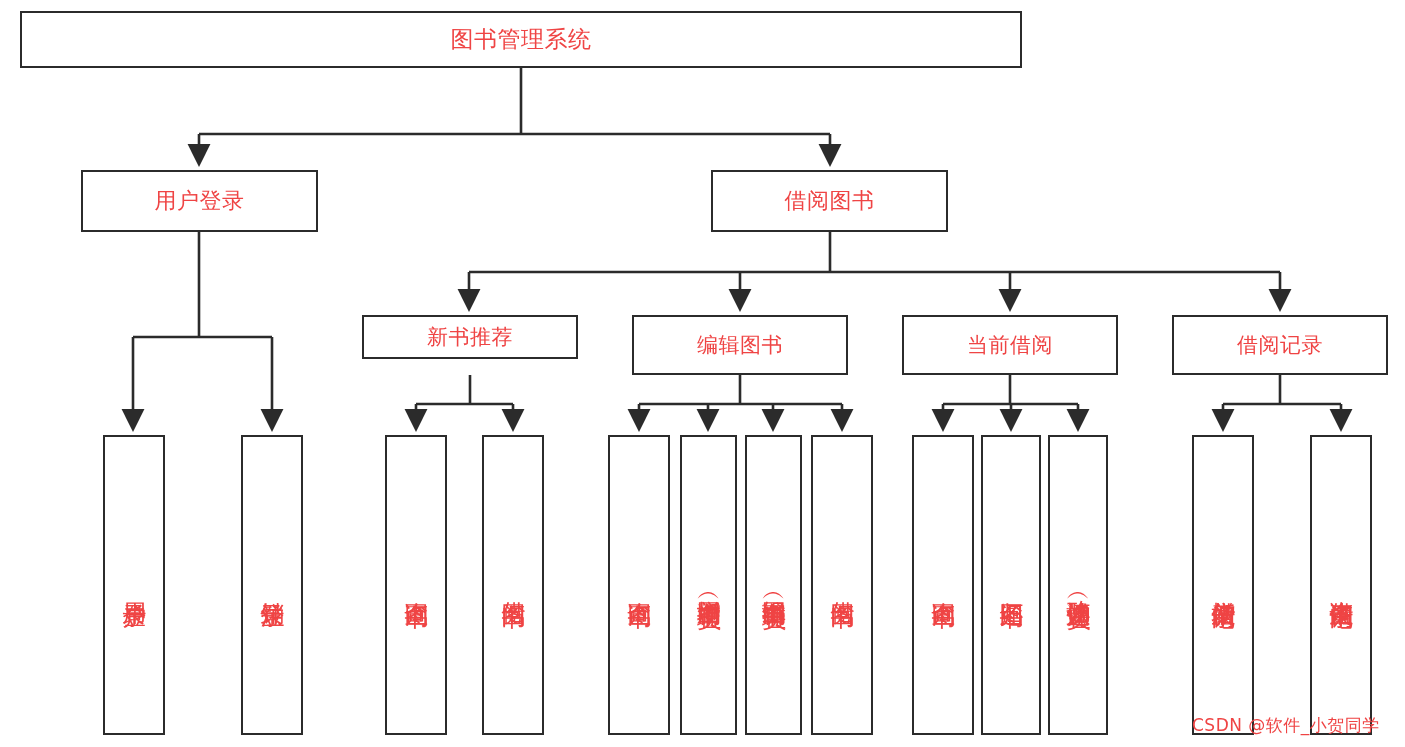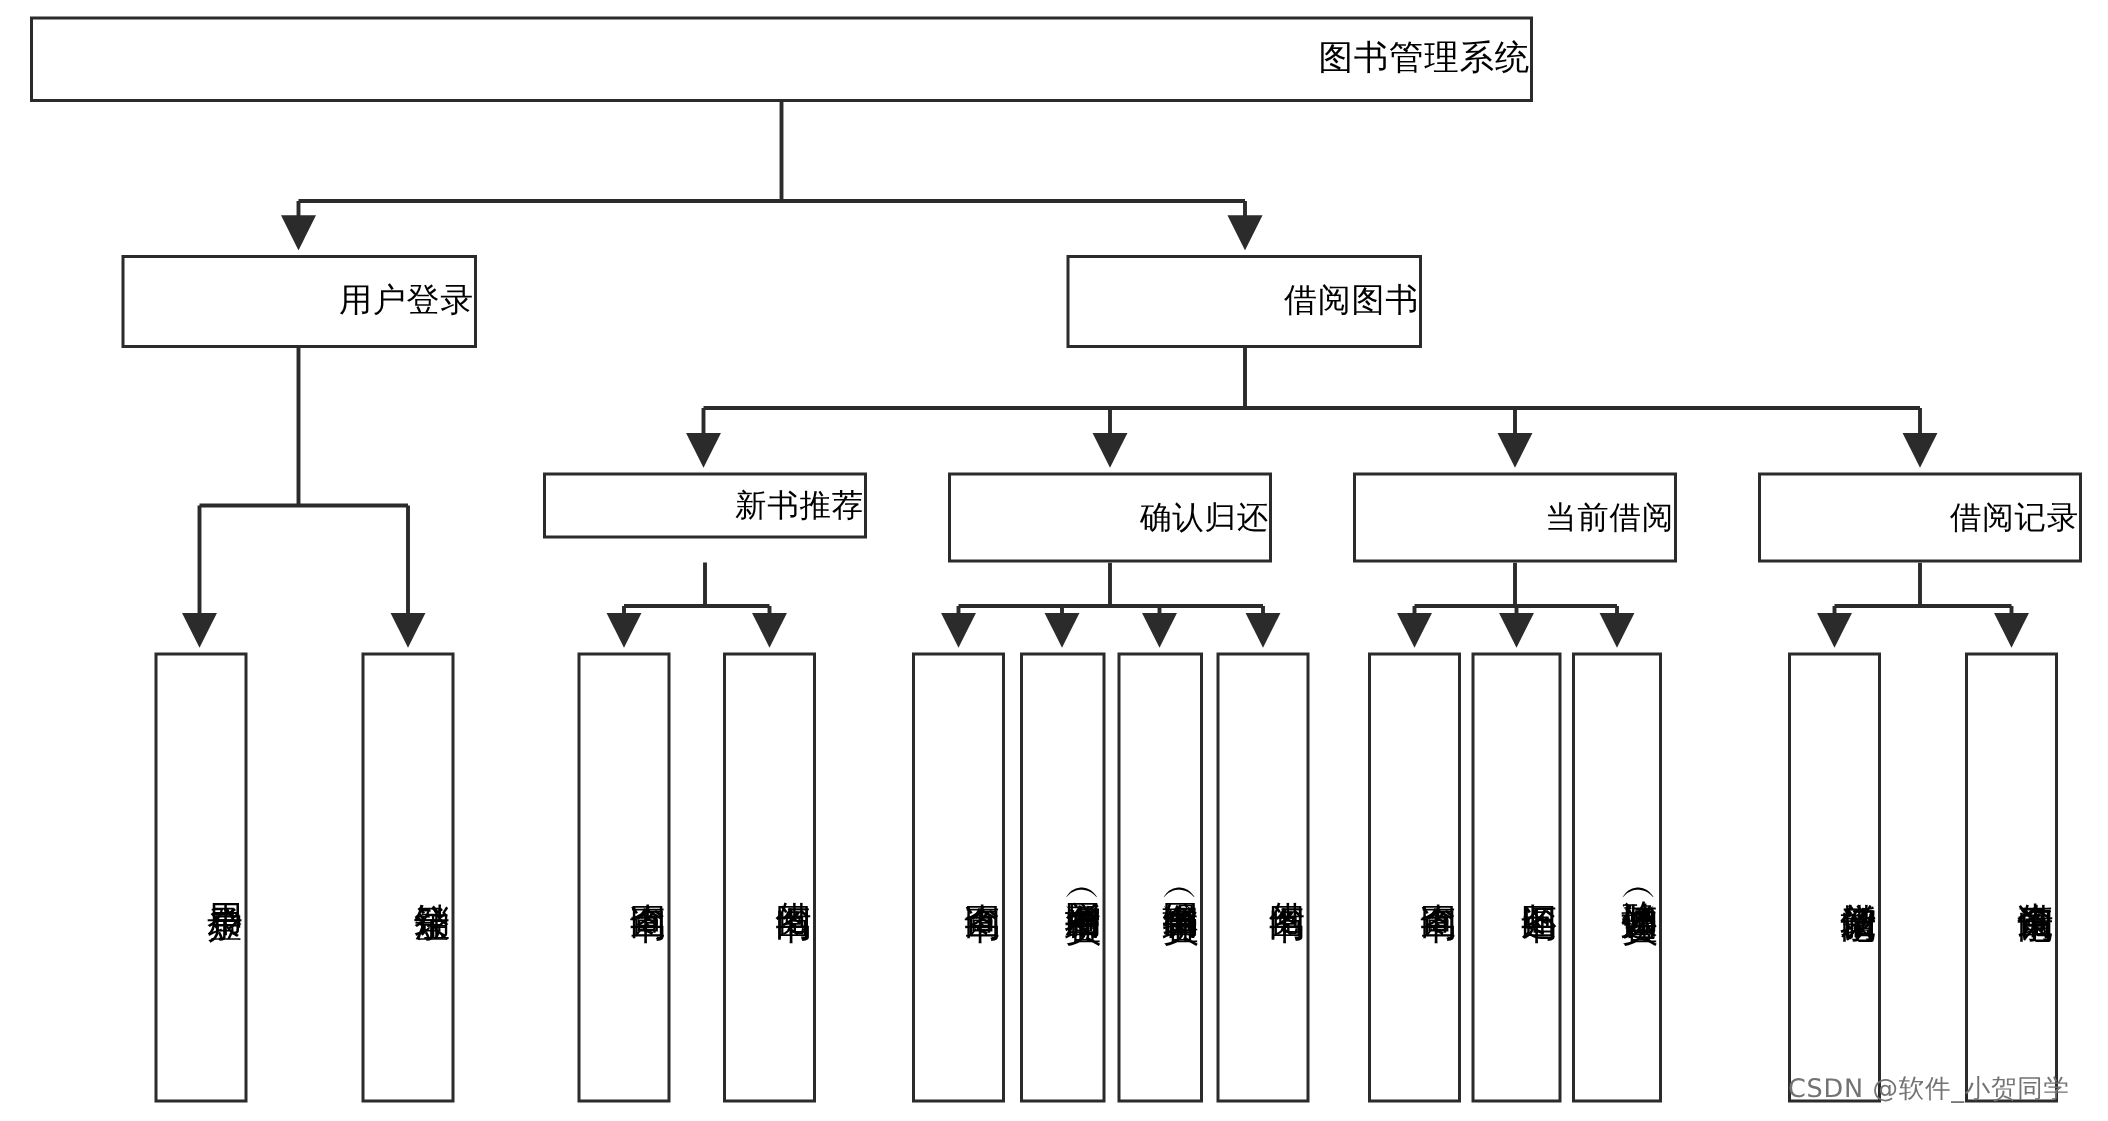--- a/index.html
+++ b/index.html
@@ -25,22 +25,22 @@
     height: 747px;
     pointer-events: none;
   }
   .node {
     position: absolute;
     box-sizing: border-box;
     border: 2px solid #2b2b2b;
     background: #ffffff;
     display: flex;
     align-items: center;
-    justify-content: flex-end;
-    color: #000000;
+    justify-content: center;
+    color: #ef4444;
     z-index: 2;
   }
   .node .lbl {
     display: block;
     text-align: center;
     line-height: 1.18;
     letter-spacing: 0.5px;
   }
   .node.root .lbl { font-size: 23px; }
   .node.lvl2 .lbl { font-size: 22px; }
@@ -51,21 +51,21 @@
   .node.leaf .lbl {
     writing-mode: vertical-rl;
     text-orientation: upright;
     font-size: 24px;
     line-height: 1.12;
     letter-spacing: 1px;
     white-space: nowrap;
   }
   .watermark {
     position: absolute;
-    color: #737373;
+    color: #ef4444;
     font-size: 17px;
     white-space: nowrap;
     z-index: 5;
     letter-spacing: 0.5px;
   }
 </style>
 </head>
 <body>
 
 <div id="canvas">
@@ -128,21 +128,21 @@
     <span class="lbl">用户登录</span>
   </div>
   <div class="node lvl2" style="left: 711px; top: 170px; width: 237px; height: 62px;">
     <span class="lbl">借阅图书</span>
   </div>
 
   <div class="node lvl3" style="left: 362px; top: 315px; width: 216px; height: 44px;">
     <span class="lbl">新书推荐</span>
   </div>
   <div class="node lvl3" style="left: 632px; top: 315px; width: 216px; height: 60px;">
-    <span class="lbl">确认归还</span>
+    <span class="lbl">编辑图书</span>
   </div>
   <div class="node lvl3" style="left: 902px; top: 315px; width: 216px; height: 60px;">
     <span class="lbl">当前借阅</span>
   </div>
   <div class="node lvl3" style="left: 1172px; top: 315px; width: 216px; height: 60px;">
     <span class="lbl">借阅记录</span>
   </div>
 
   <div class="node leaf" style="left: 103px; top: 435px; width: 62px; height: 300px;">
     <span class="lbl">用户登录</span>

